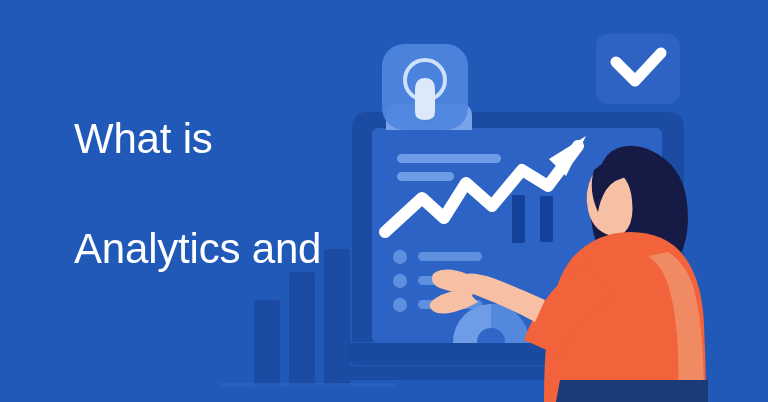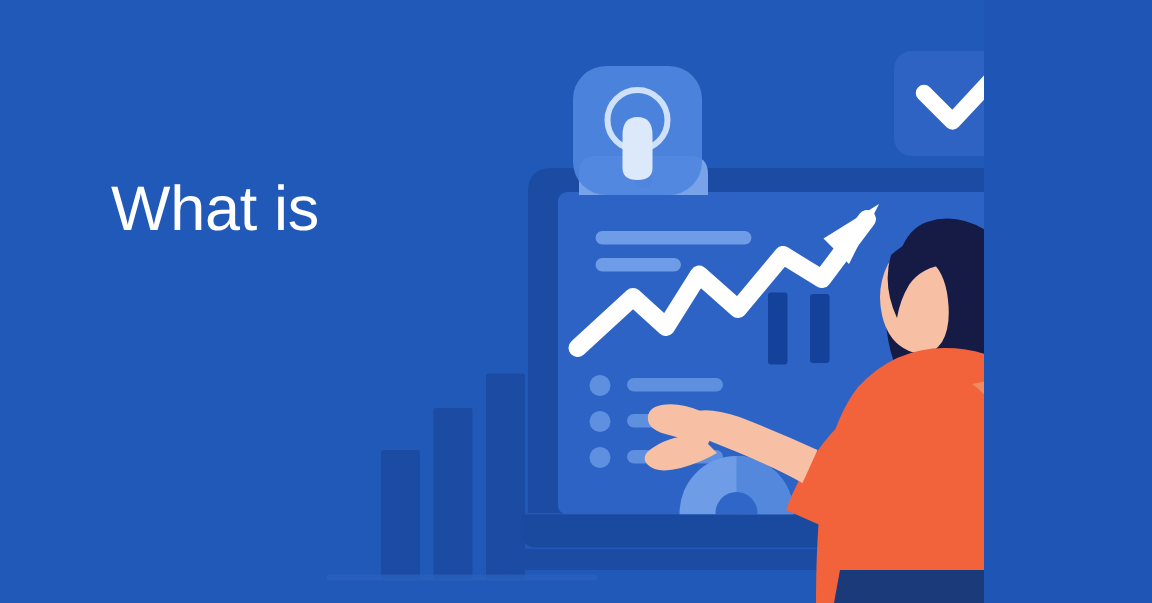--- a/index.html
+++ b/index.html
@@ -3,21 +3,21 @@
 <meta charset="utf-8">
 <title>Prescriptive Analytics Banner</title>
 <style>
   html, body {
     margin: 0;
     padding: 0;
     background: #1f55b5;
   }
   #stage {
     position: relative;
-    width: 656px;
+    width: 768px;
     height: 402px;
     overflow: hidden;
     background: #2159b8;
     font-family: "Liberation Sans", sans-serif;
   }
   #bg-svg, #art-svg {
     position: absolute;
     left: 0;
     top: 0;
     width: 768px;
@@ -51,20 +51,21 @@
     <g>
       <rect x="254" y="300" width="26" height="86" rx="2" fill="#1b4ba3"></rect>
       <rect x="289" y="272" width="26" height="114" rx="2" fill="#1b4ba3"></rect>
       <rect x="324" y="249" width="26" height="137" rx="2" fill="#1b4ba3"></rect>
       <rect x="218" y="383" width="180" height="4" fill="#2b61bf" opacity="0.75"></rect>
     </g>
   </svg>
 
   <h1 id="headline">
     <span class="hl-line">What is</span>
+    <span class="hl-line">Analytics and</span>
     
     
   </h1>
 
   <svg id="art-svg" viewBox="0 0 768 402" aria-hidden="true">
     <defs>
       <clipPath id="screenClip">
         <rect x="372" y="128" width="290" height="215" rx="8"></rect>
       </clipPath>
       <clipPath id="stageClip">

